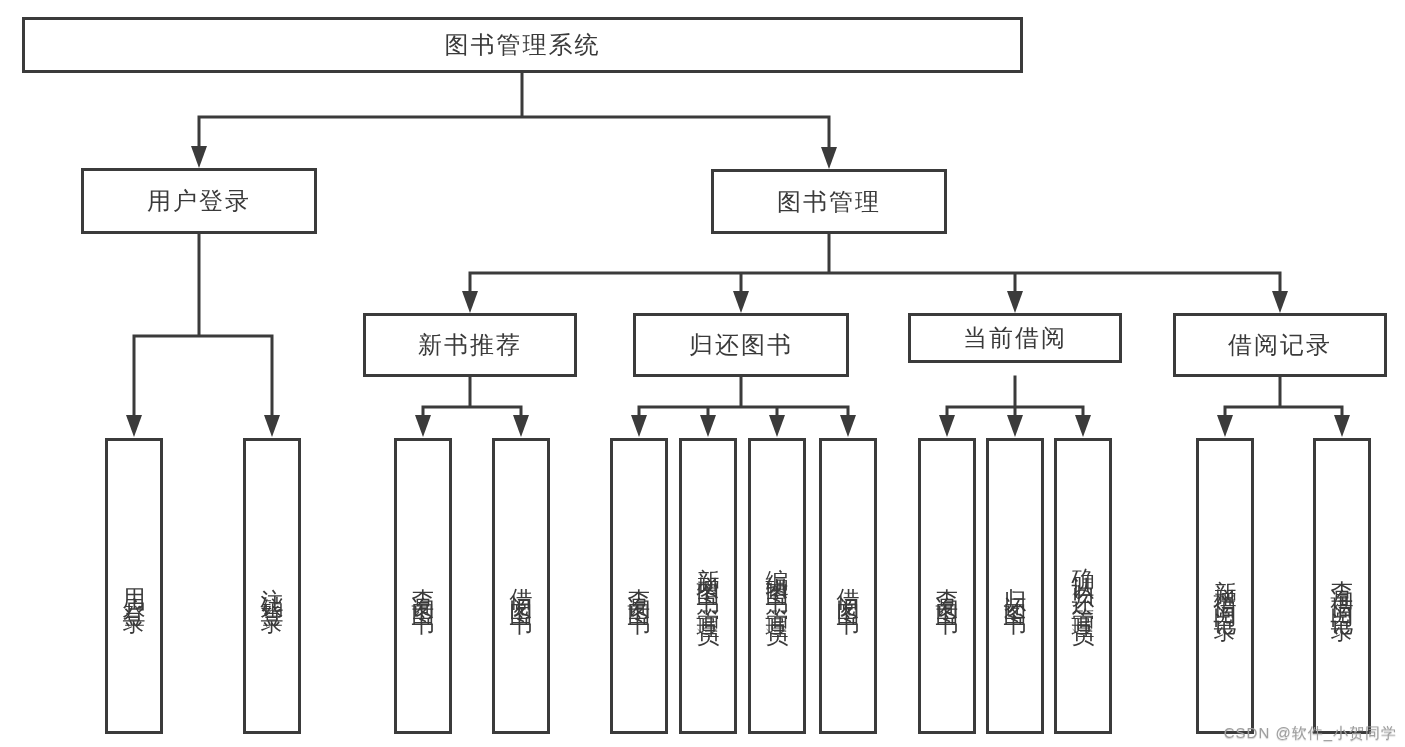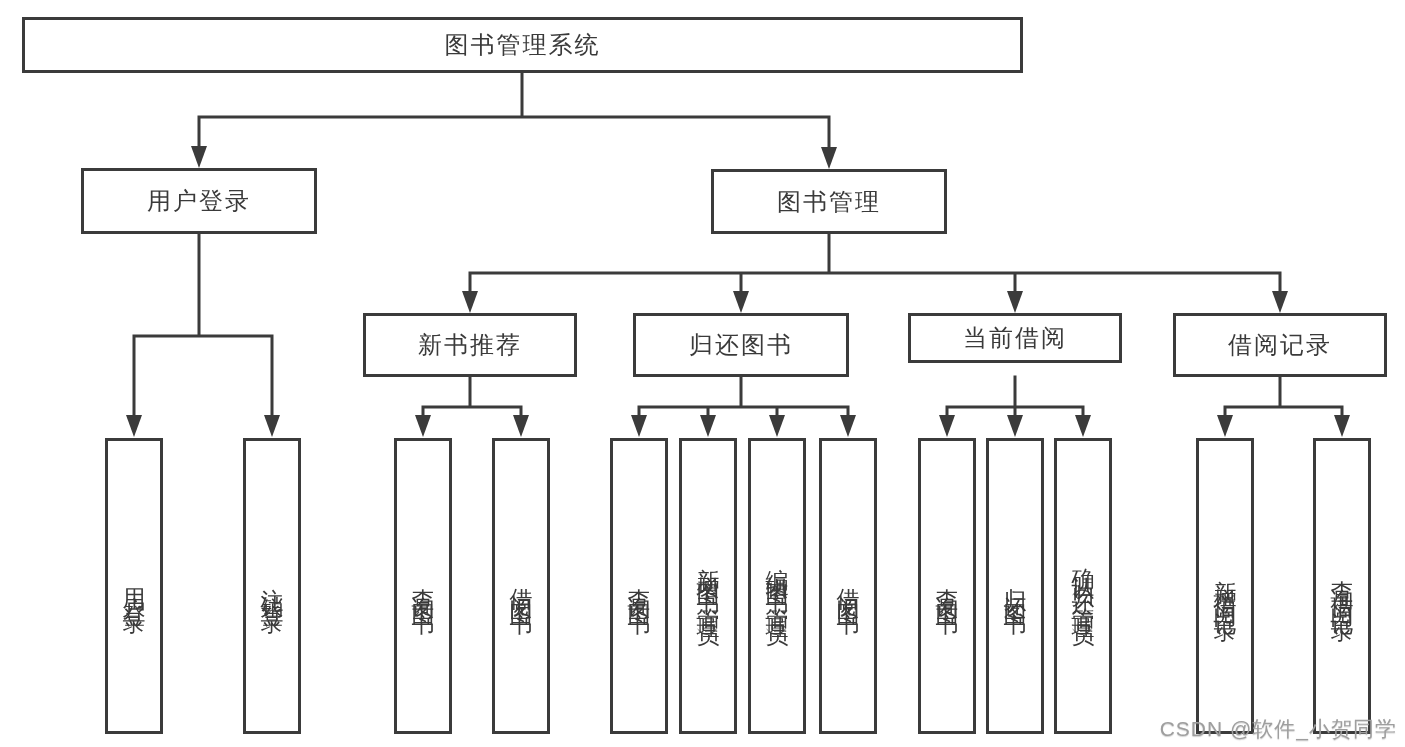--- a/index.html
+++ b/index.html
@@ -42,21 +42,21 @@
     text-orientation: mixed;
     font-size: 23px;
     letter-spacing: 8px;
     line-height: 1;
     white-space: nowrap;
   }
   .watermark {
     position: absolute;
     right: 8px;
     bottom: 4px;
-    font-size: 21px;
+    font-size: 15px;
     letter-spacing: 1px;
     color: #9e9e9e;
     text-shadow: 0 1px 1px rgba(120,120,120,0.35);
     white-space: nowrap;
   }
 </style>
 </head>
 <body>
 
 <div id="stage">

